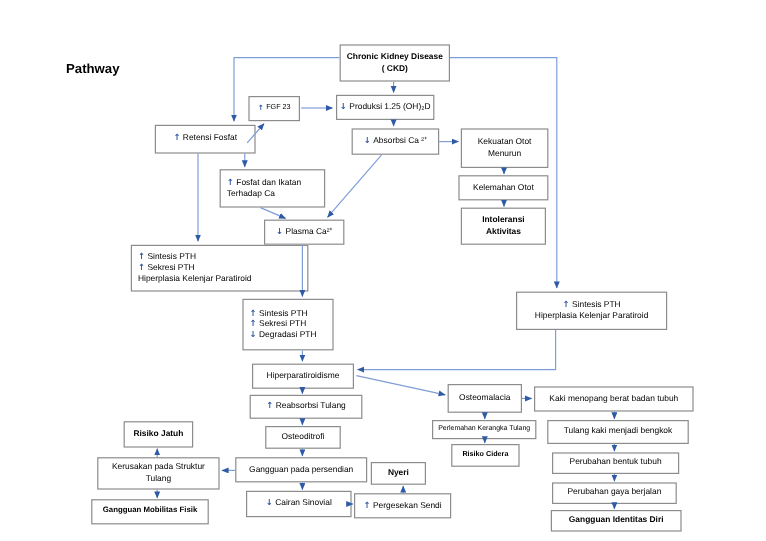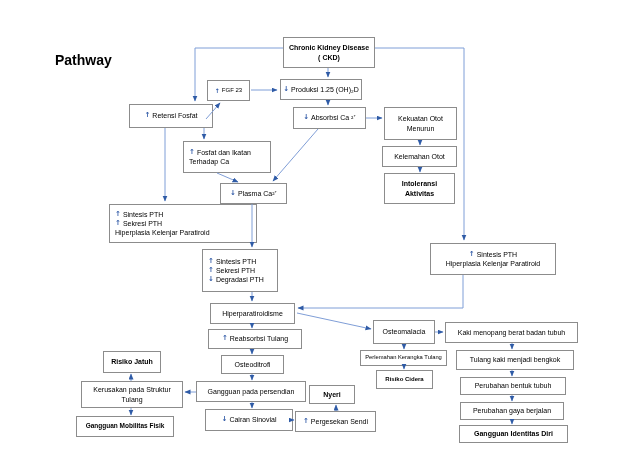--- a/index.html
+++ b/index.html
@@ -8,21 +8,21 @@
   .node{position:absolute;background:#fff;border:1px solid var(--border,#8c8c8c);
         box-sizing:border-box;display:flex;flex-direction:column;justify-content:center;
         align-items:center;text-align:center;font-size:7px;line-height:1.3;padding:1px 2px;z-index:1;}
   .node.left{align-items:flex-start;text-align:left;padding-left:5px;}
   .bold{font-weight:bold;}
   .f6{font-size:6px;}
   .f58{font-size:5.8px;}
   .f65{font-size:6.5px;}
   .row{display:flex;align-items:center;white-space:nowrap;}
   .ar{color:var(--glyph,#2e58a6);font-weight:bold;margin-right:2px;font-family:"DejaVu Sans",sans-serif;}
-  #page-title{position:absolute;left:55px;top:52px;font-size:14px;font-weight:bold;z-index:2;}
+  #page-title{position:absolute;left:55px;top:52px;font-size:11px;font-weight:bold;z-index:2;}
   svg.wires{position:absolute;left:0;top:0;z-index:5;pointer-events:none;}
   .conn{stroke:var(--line,#7f9ed7);stroke-width:1;fill:none;}
 </style>
 </head>
 <body>
 
 <div id="stage">
 
   <div id="page-title">Pathway</div>
 

